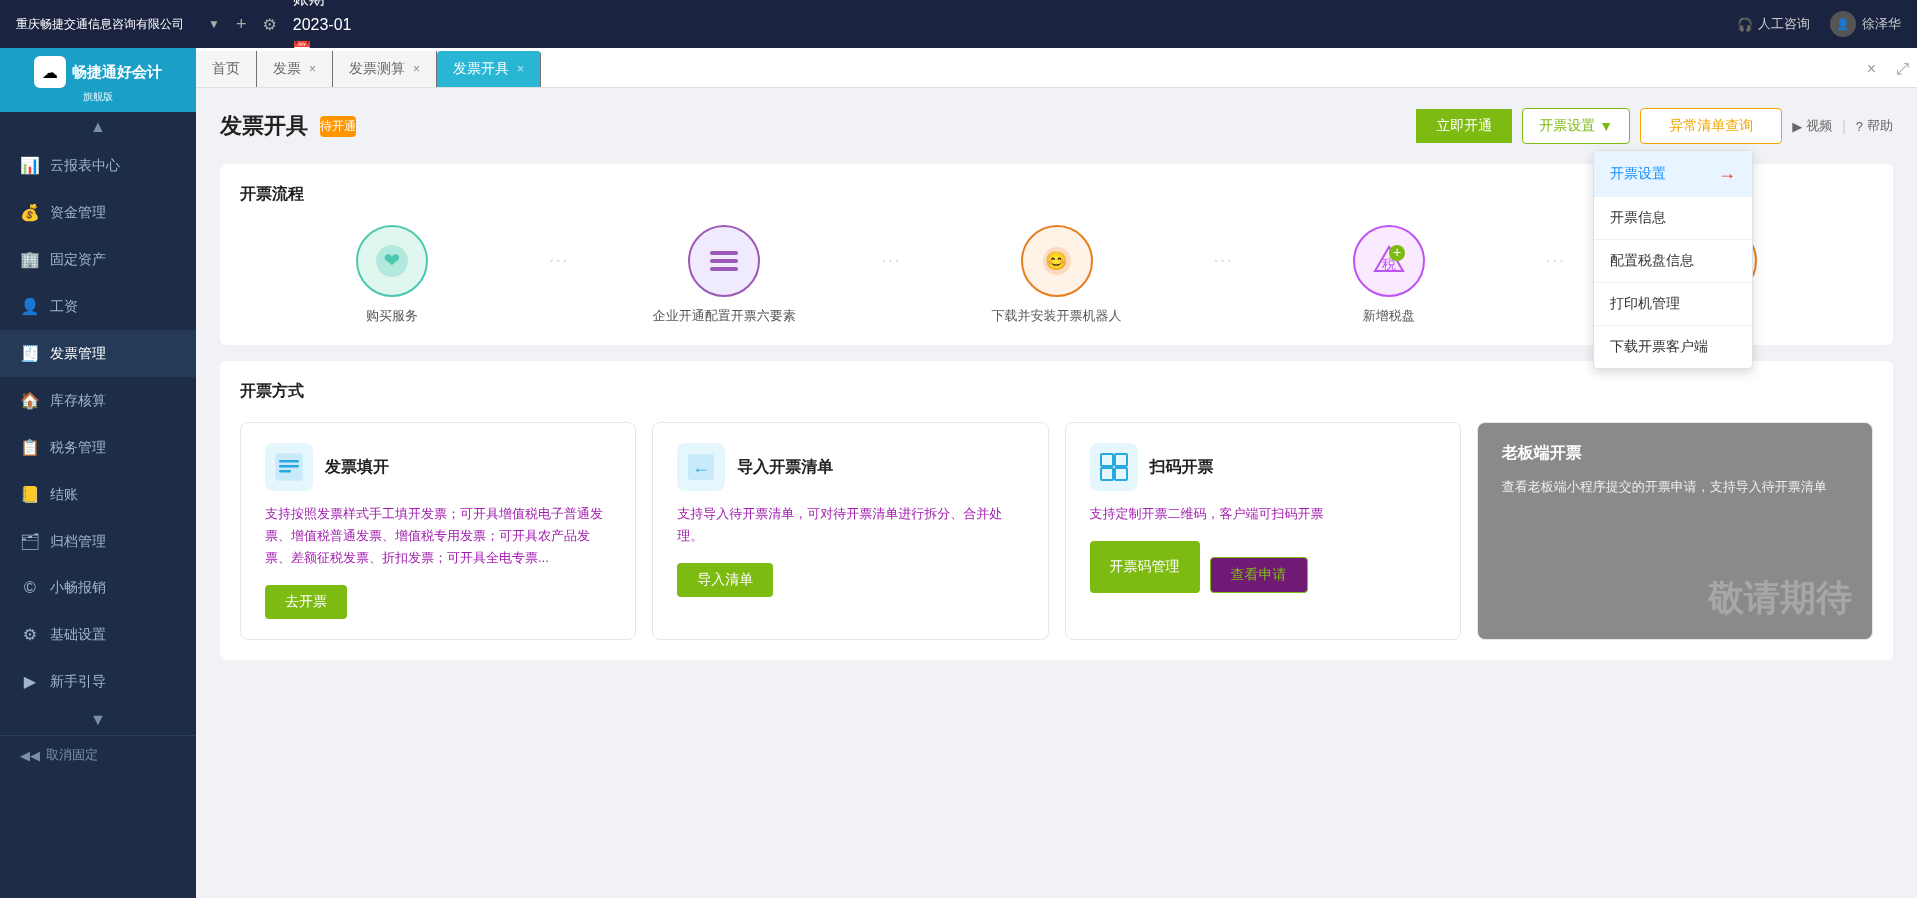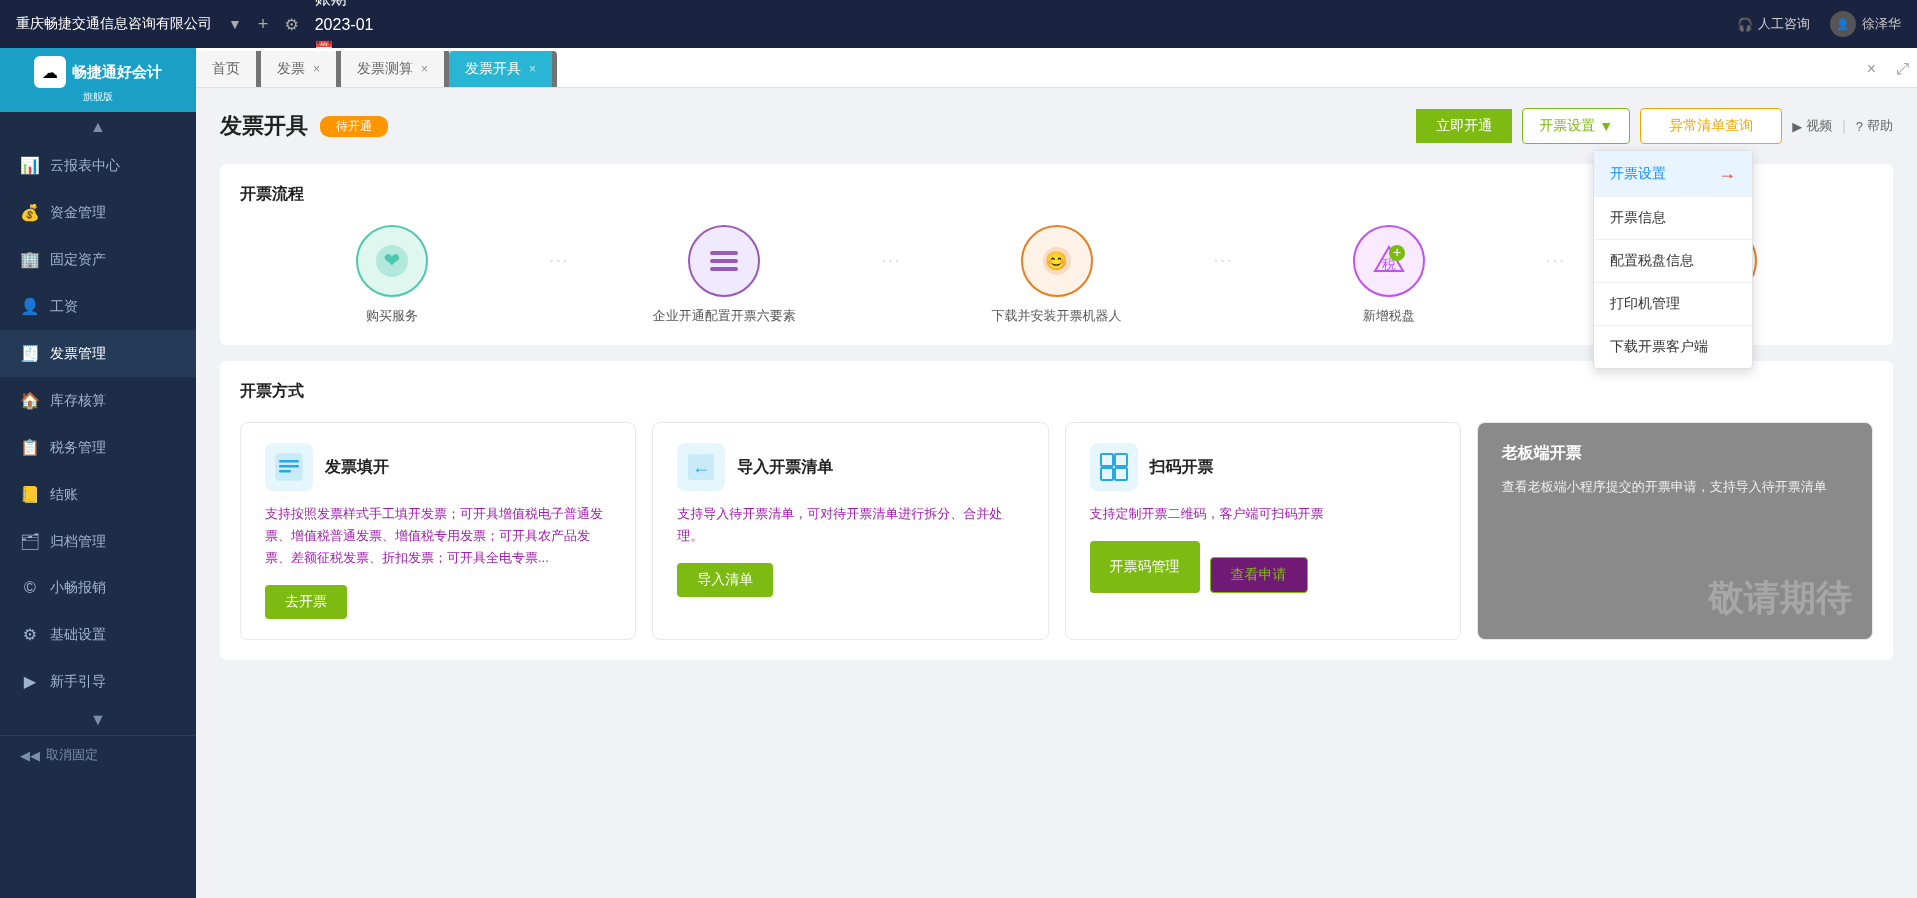--- a/index.html
+++ b/index.html
@@ -13,33 +13,33 @@
     .logo-area { height: 64px; background: #1a9fc7; display: flex; align-items: center; justify-content: center; gap: 8px; flex-shrink: 0; }
     .sidebar-item { display: flex; align-items: center; gap: 10px; padding: 14px 20px; color: #a0b4cc; cursor: pointer; font-size: 14px; }
     .sidebar-item.active { background: #243a56; color: #fff; }
     .sidebar-item .icon { font-size: 16px; width: 20px; text-align: center; }
 
     
     .content-area { flex: 1; display: flex; flex-direction: column; overflow: hidden; background: #f0f2f5; }
 
     
     .tab-bar { height: 40px; background: #fff; display: flex; align-items: flex-end; border-bottom: 1px solid #e0e0e0; flex-shrink: 0; padding-left: 0; }
-    .tab { height: 36px; padding: 0 16px; display: flex; align-items: center; gap: 8px; cursor: pointer; font-size: 14px; color: #666; border-right: 5px solid #737373; background: #f5f5f5; }
+    .tab { height: 36px; padding: 0 16px; display: flex; align-items: center; gap: 8px; cursor: pointer; font-size: 14px; color: #666; border-right: 1px solid #737373; background: #f5f5f5; }
     .tab.active { background: #29b6d5; color: #fff; border-radius: 4px 4px 0 0; }
     .tab .close-btn { font-size: 12px; opacity: 0.7; }
     .tab-close-all { margin-left: auto; padding: 0 12px; color: #999; cursor: pointer; font-size: 16px; display: flex; align-items: center; height: 36px; }
     .tab-maximize { padding: 0 8px; color: #999; cursor: pointer; font-size: 16px; display: flex; align-items: center; height: 36px; }
 
     
     .page-content { flex: 1; overflow-y: auto; padding: 20px 24px; position: relative; }
 
     
     .page-header { display: flex; align-items: center; gap: 12px; margin-bottom: 20px; }
     .page-title { font-size: 22px; font-weight: bold; color: #222; }
-    .badge-pending { background: #ff9500; color: #fff; font-size: 12px; padding: 2px 16px; border-radius: 9px; }
+    .badge-pending { background: #ff9500; color: #fff; font-size: 12px; padding: 2px 0; border-radius: 4px; }
 
     
     .header-actions { margin-left: auto; display: flex; align-items: center; gap: 10px; position: relative; }
     .btn-green { background: #7ebb12; color: #fff; border: none; padding: 8px 20px; border-radius: 0; cursor: pointer; font-size: 14px; }
     .btn-outline { background: #fff; color: #7ebb12; border: 1px solid #7ebb12; padding: 8px 16px; border-radius: 4px; cursor: pointer; font-size: 14px; display: flex; align-items: center; gap: 4px; }
     .btn-outline-yellow { background: #fff; color: #f0a500; border: 1px solid #f0a500; padding: 8px 28px; border-radius: 4px; cursor: pointer; font-size: 14px; }
     .btn-text { background: none; border: none; color: #666; cursor: pointer; font-size: 13px; display: flex; align-items: center; gap: 4px; }
 
     
     .section { background: #fff; border-radius: 6px; padding: 20px; margin-bottom: 16px; }
@@ -66,21 +66,21 @@
     .dropdown-menu-item:last-child { border-bottom: none; }
     .dropdown-menu-item.highlighted { background: #e8f4ff; color: #1890ff; }
 
     
     .sidebar-scroll { display: flex; align-items: center; justify-content: center; padding: 6px; color: #7a8fa8; cursor: pointer; font-size: 16px; }
   </style>
 </head>
 <body>
 
 <div style="height:48px; background:#1a2340; display:flex; align-items:center; padding:0 16px; gap:16px; flex-shrink:0;">
-  <div style="display:flex;align-items:center;gap:16px;color:#fff;font-size:14px;cursor:pointer;">
+  <div style="display:flex;align-items:center;gap:24px;color:#fff;font-size:12px;cursor:pointer;">
     <span>重庆畅捷交通信息咨询有限公司</span>
     <span style="color:#aaa;">▼</span>
   </div>
   <span style="color:#aaa;font-size:18px;cursor:pointer;">+</span>
   <span style="color:#aaa;font-size:16px;cursor:pointer;">⚙</span>
   <div style="display:flex;align-items:flex-start;gap:6px;color:#fff;font-size:16px;flex-direction:column;">
     <span>账期</span>
     <span>2023-01</span>
     <span style="cursor:pointer;">📅</span>
   </div>

